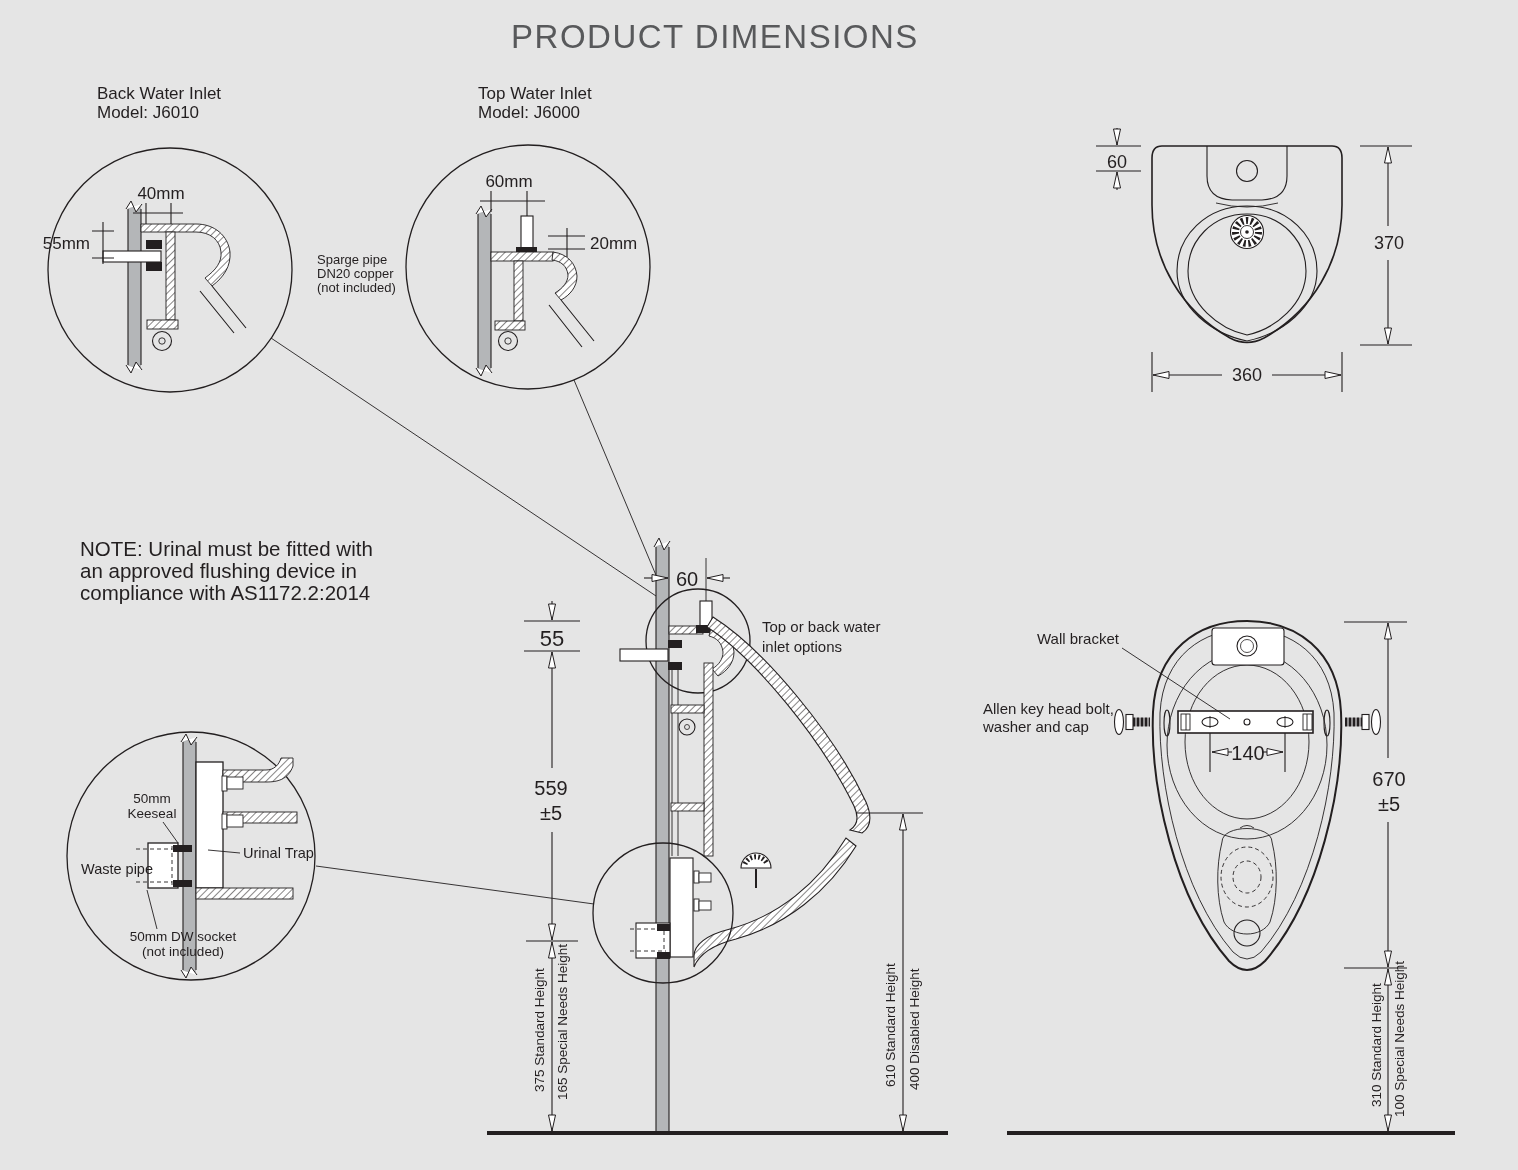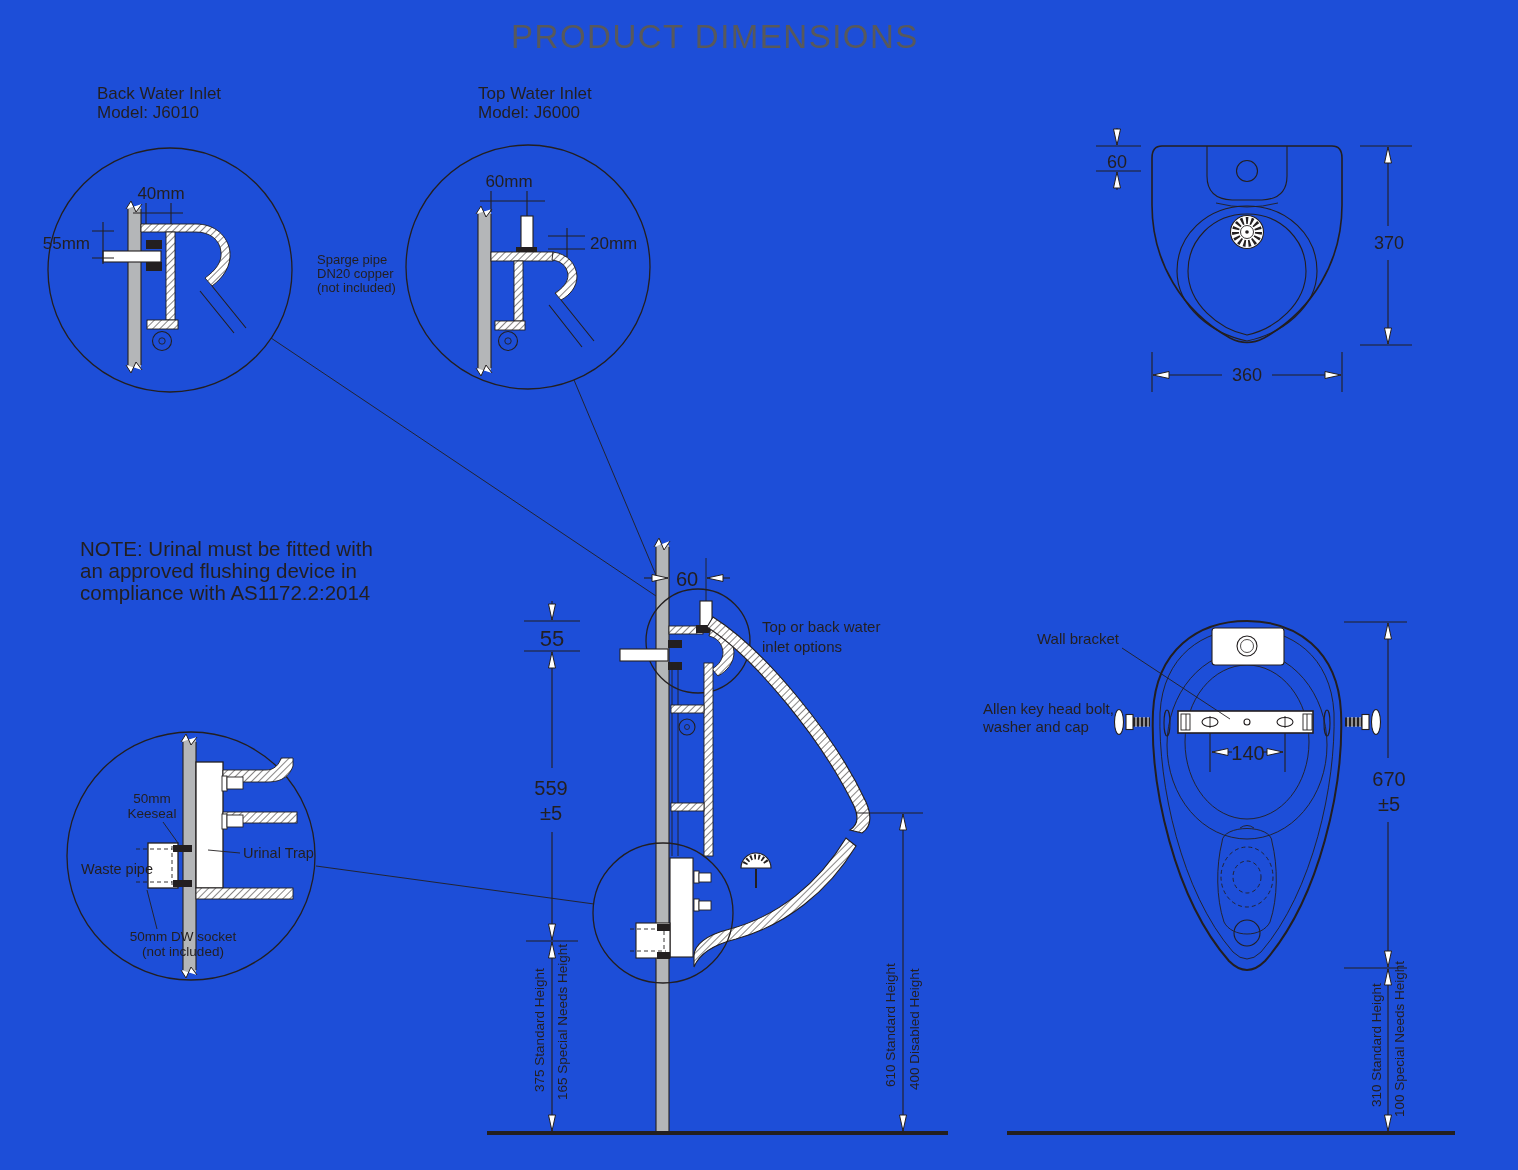--- a/index.html
+++ b/index.html
@@ -1,16 +1,16 @@
 <!DOCTYPE html>
 <html><head>
 <meta charset="utf-8">
 <style>
   html,body{margin:0;padding:0;background:#fff;}
-  .page{position:relative;width:1518px;height:1170px;background:#1d4ed8;overflow:hidden;}
+  .page{position:relative;width:1518px;height:1170px;background:#e5e5e5;overflow:hidden;}
   svg{display:block;}
   text{font-family:"Liberation Sans","DejaVu Sans",sans-serif;fill:#231f20;}
   .s{stroke:#231f20;fill:none;}
   .s08{stroke-width:0.8;} .s09{stroke-width:0.9;} .s1{stroke-width:1.1;}
   .s13{stroke-width:1.3;} .s16{stroke-width:1.6;} .s2{stroke-width:2;} .s4{stroke-width:4;}
   .f{fill:#231f20;stroke:none;}
   .w{fill:#ffffff;}
   .gray{fill:#b4b6b8;stroke:none;}
   .h{fill:url(#hatch);}
   .dim{stroke:#231f20;stroke-width:1.1;fill:none;}

